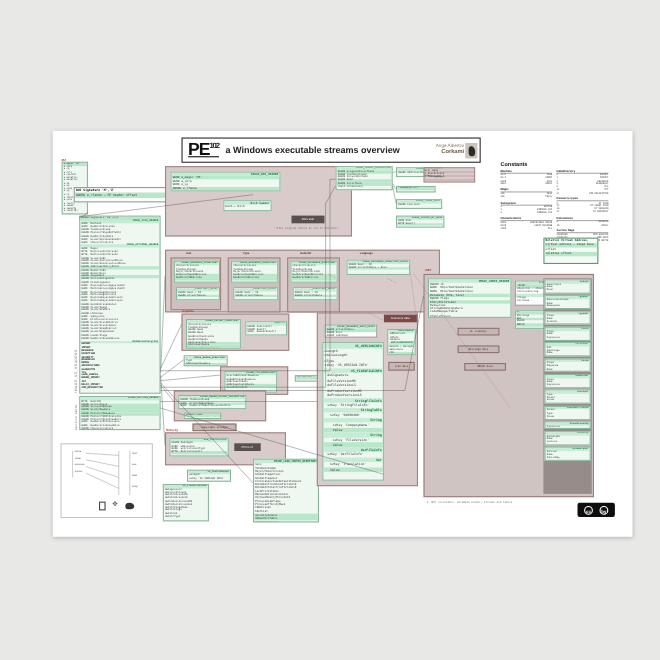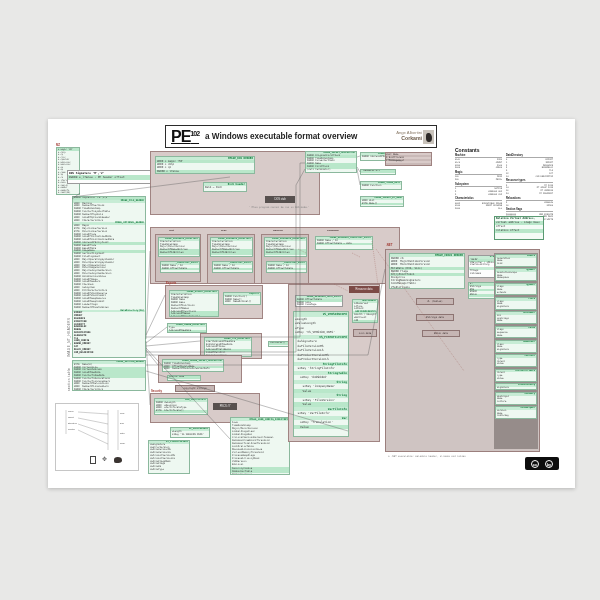--- a/index.html
+++ b/index.html
@@ -60,21 +60,21 @@
   .stackbox{position:relative;margin-bottom:1.6px;font-size:2.2px;}
   svg.overlay{position:absolute;left:0;top:0;pointer-events:none;}
 </style>
 </head>
 <body>
 
 <div id="poster">
 
   <div id="titlebox">
     <span id="pe-big"><span>PE</span><sup id="pe-sup">102</sup></span>
-    <span id="subtitle">a Windows executable format overview</span>
+    <span id="subtitle">a Windows executable streams overview</span>
     <span id="authors">
       <div id="author1">Ange Albertini</div>
       <div id="author2">Corkami</div>
     </span>
     <span id="authorphoto"></span>
   </div>
 
   <div class="rlabel" style="left:8px;top:24px;">MZ</div>
   <div class="struct" style="left:8px;top:28px;width:24px;height:48px;font-size:2.1px;">
       <div class="r hl">e_magic 'MZ'</div>

